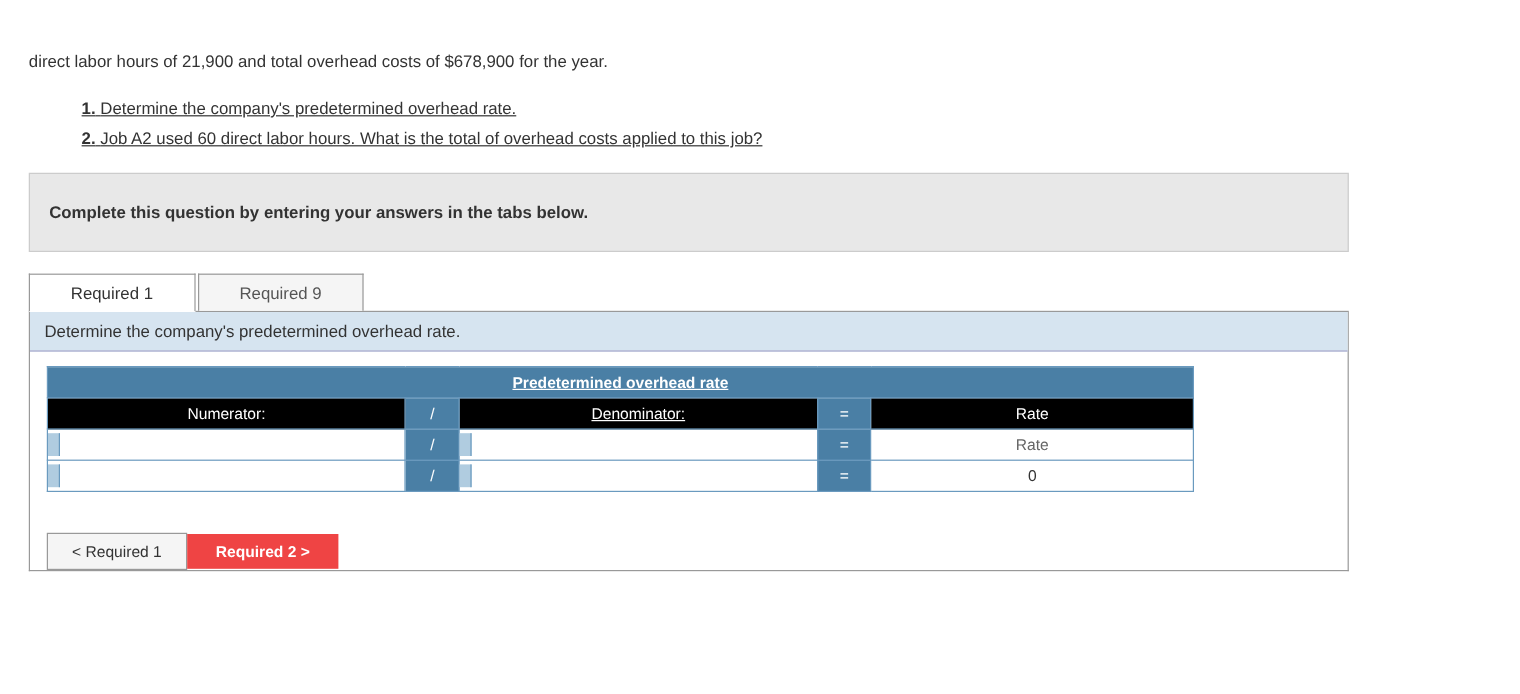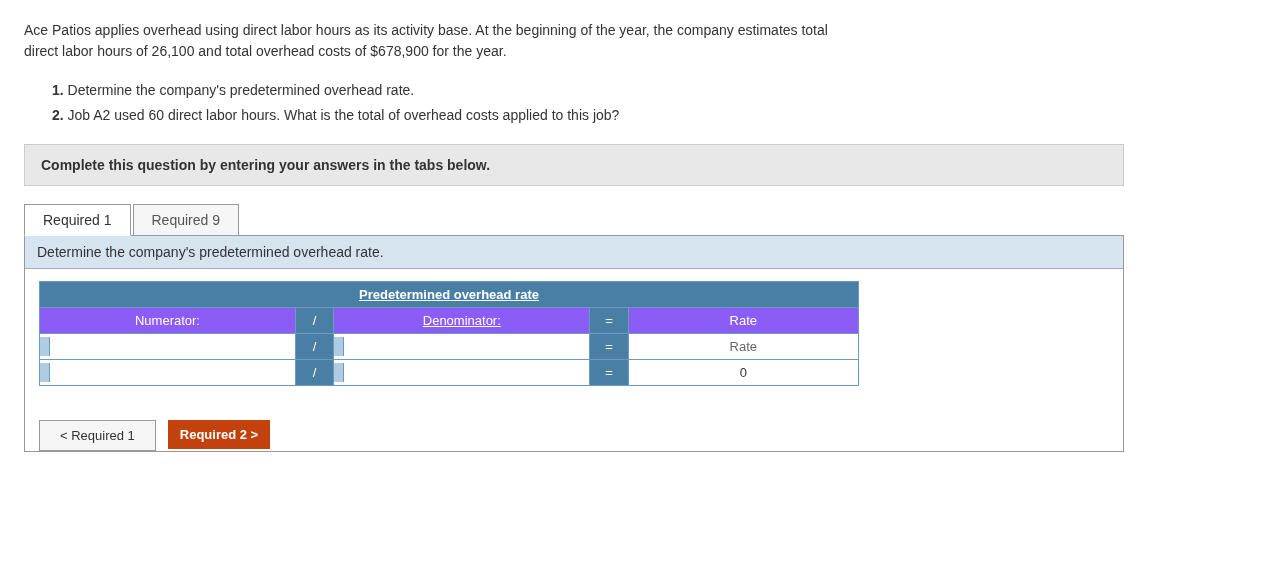--- a/index.html
+++ b/index.html
@@ -12,51 +12,52 @@
       width: 1267px;
       min-height: 578px;
     }
     .intro-text {
       font-size: 14px;
       line-height: 1.5;
       margin-bottom: 18px;
       max-width: 1100px;
     }
     .numbered-list {
-      margin-left: 28px;
+      margin-left: 44px;
       margin-bottom: 18px;
+      text-decoration: underline;
     }
     .numbered-list p {
       margin-bottom: 4px;
       font-size: 14px;
       line-height: 1.5;
     }
     .numbered-list p span.num {
       font-weight: bold;
     }
     .instruction-box {
       background: #e8e8e8;
       border: 1px solid #ccc;
-      padding: 12px 16px;
+      padding: 24px 16px;
       margin-bottom: 0;
       max-width: 1100px;
       font-weight: bold;
       font-size: 14px;
     }
     .tabs-container {
       max-width: 1100px;
       margin-top: 18px;
     }
     .tabs-row {
       display: flex;
       border-bottom: 1px solid #999;
       margin-bottom: 0;
     }
     .tab {
-      padding: 7px 18px;
+      padding: 7px 34px;
       border: 1px solid #999;
       border-bottom: none;
       background: #f5f5f5;
       cursor: pointer;
       font-size: 14px;
       margin-right: 2px;
       color: #555;
     }
     .tab.active {
       background: #fff;
@@ -74,36 +75,36 @@
       padding: 8px 12px;
       font-size: 14px;
       border-bottom: 1px solid #aac;
     }
     .table-area {
       padding: 12px 14px 18px 14px;
     }
     .overhead-table {
       border: 1px solid #6a9abf;
       border-collapse: collapse;
-      width: 820px;
+      width: 956px;
     }
     .overhead-table th, .overhead-table td {
       border: 1px solid #6a9abf;
       padding: 5px 8px;
       font-size: 13px;
     }
     .overhead-table thead tr:first-child th {
       background: #4a7fa5;
       color: #fff;
       text-align: center;
       font-weight: normal;
       padding: 6px 8px;
     }
     .overhead-table thead tr.header-row th {
-      background: #8b5cf6;
+      background: #000000;
       color: #fff;
       text-align: center;
       font-weight: normal;
     }
     .overhead-table tbody tr td {
       background: #fff;
       vertical-align: middle;
     }
     .col-numerator {
       width: 200px;
@@ -152,59 +153,58 @@
       color: #666;
       font-size: 13px;
       text-align: center;
     }
     .value-zero {
       text-align: center;
       font-size: 13px;
     }
     .buttons-row {
       display: flex;
-      gap: 12px;
       margin-top: 16px;
-      align-items: flex-start;
+      align-items: center;
       padding-left: 14px;
     }
     .btn-required1 {
       border: 1px solid #999;
       background: #f5f5f5;
       padding: 7px 20px;
       font-size: 13px;
       cursor: pointer;
       color: #333;
     }
     .btn-required2 {
       border: none;
-      background: #c2410c;
-      color: #fff;
-      padding: 7px 12px;
+      background: #ef4444;
+      color: #fff;
+      padding: 7px 24px;
       font-size: 13px;
       cursor: pointer;
       font-weight: bold;
     }
     .slash-col-header {
       background: #4a7fa5;
       color: #fff;
       text-align: center;
     }
     .eq-col-header {
       background: #4a7fa5;
       color: #fff;
       text-align: center;
     }
   </style>
 </head>
 <body>
 
 <div class="intro-text">
-  <span>Ace Patios applies overhead using direct labor hours as its activity base. At the beginning of the year, the company estimates total</span><br>
-  <span>direct labor hours of 26,100 and total overhead costs of $678,900 for the year.</span>
+  <br>
+  <span>direct labor hours of 21,900 and total overhead costs of $678,900 for the year.</span>
 </div>
 
 <div class="numbered-list">
   <p>
     <span class="num">1.</span>
     <span>Determine the company's predetermined overhead rate.</span>
   </p>
   <p>
     <span class="num">2.</span>
     <span>Job A2 used 60 direct labor hours. What is the total of overhead costs applied to this job?</span>

